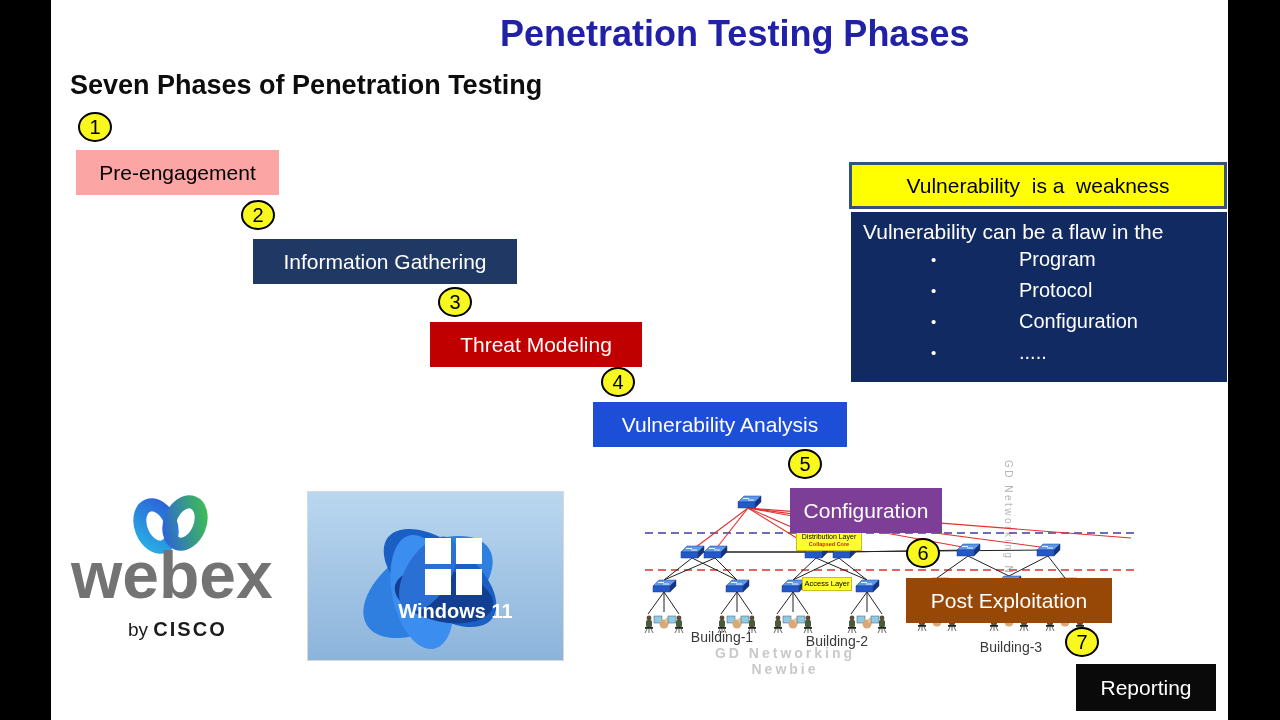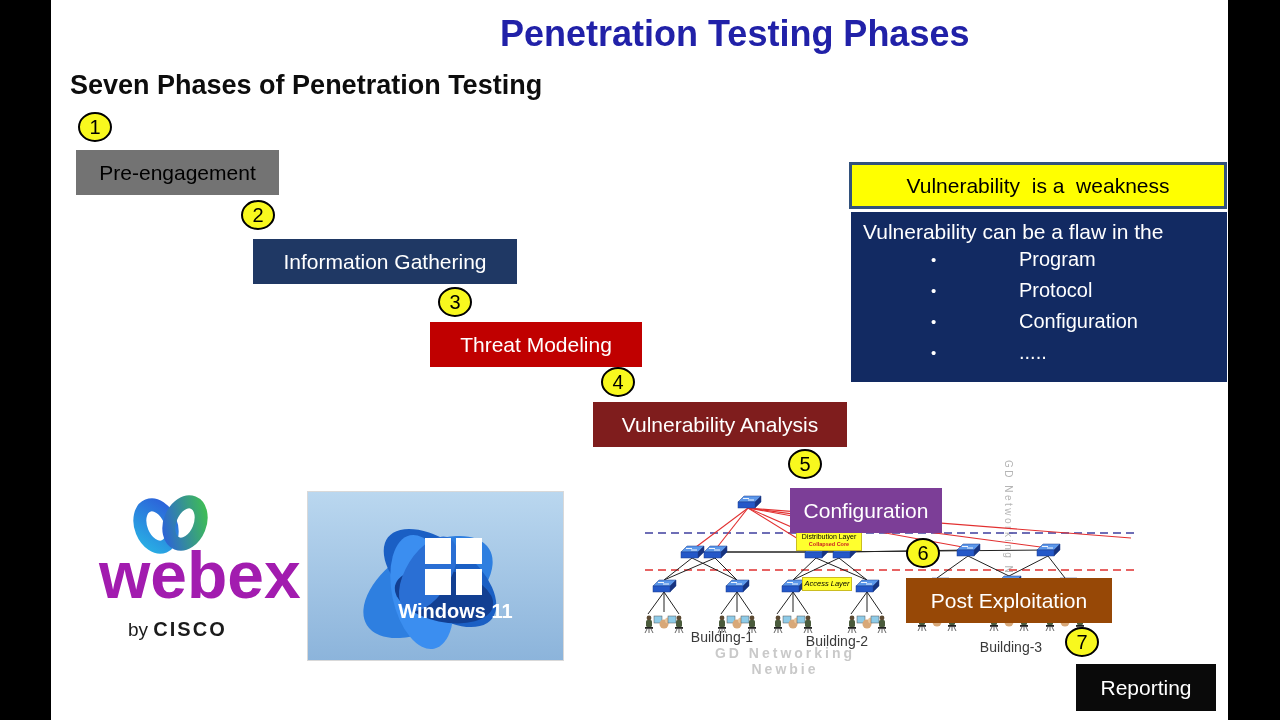--- a/index.html
+++ b/index.html
@@ -41,35 +41,35 @@
   .vul-body { position:absolute; left:800px; top:212px; width:376px; height:170px;
               color:#fff; z-index:4; }
   .vul-intro { padding:8px 0 0 12px; font-size:21px; }
   .vul-row { display:flex; align-items:center; height:31px; padding-left:80px; }
   .vul-dot { width:88px; font-size:15px; }
   .vul-txt { font-size:20px; }
 
   .webex { position:absolute; left:20px; top:480px; width:260px; height:180px; z-index:2; }
   .webex-mark { position:absolute; left:57px; top:6px; }
   .webex-word { position:absolute; left:0px; top:57px; font-size:66px; font-weight:bold;
-                color:#a21caf; letter-spacing:0px;margin-left:28px; }
+                color:#737373; letter-spacing:0px; }
   .webex-by { position:absolute; left:57px; top:138px; font-size:19px; color:#1b1b1b; }
   .webex-by b { font-size:20px; letter-spacing:2px; }
 
   .win { position:absolute; left:257px; top:492px; width:255px; height:168px; z-index:2;
          outline:1px solid #d9d9d9; }
   .win-caption { position:absolute; left:40px; top:108px; width:215px; text-align:center;
                  font-size:20px; font-weight:bold; color:#fff; }
 
   .net { position:absolute; left:575px; top:488px; width:520px; height:180px; z-index:1; }
   .net-label { position:absolute; background:#ffff2e; border:1px solid #cbbd20;
                text-align:center; color:#000; line-height:1.15; }
   .dist-label { left:170px; top:42px; width:66px; height:21px; font-size:7px; padding-top:2px; }
   .dist-label .cc { font-size:5.5px; color:#c22; font-weight:bold; }
-  .access-label { left:176px; top:89px; width:50px; height:14px; font-size:7.5px; padding-top:2px;font-style:italic; }
+  .access-label { left:176px; top:89px; width:50px; height:14px; font-size:7.5px; padding-top:2px; }
   .bldg { position:absolute; width:80px; text-align:center; font-size:14px; color:#3a3a3a; }
   .bldg1 { left:56px;  top:141px; }
   .bldg2 { left:171px; top:145px; }
   .bldg3 { left:345px; top:151px; }
   .net-wm { position:absolute; left:54px; top:157px; width:210px; text-align:center;
             font-size:14px; font-weight:bold; letter-spacing:3px; color:#c9c9c9; }
   .vert-wm { position:absolute; left:963px; top:460px; width:190px; font-size:10px;
              letter-spacing:2.5px; color:#b5b5b5; transform:rotate(90deg);
              transform-origin:0 0; z-index:0; }
 </style>
@@ -261,24 +261,24 @@
       <div class="vul-row">
         <span class="vul-dot">•</span>
         <span class="vul-txt">Configuration</span>
       </div>
       <div class="vul-row">
         <span class="vul-dot">•</span>
         <span class="vul-txt">.....</span>
       </div>
     </div>
 
-    <div class="phase-box p1" style="background: #737373; color: rgb(0, 0, 0);">Pre-engagement</div>
+    <div class="phase-box p1" style="background: #fca5a5; color: rgb(0, 0, 0);">Pre-engagement</div>
     <div class="phase-box p2" style="background: rgb(31, 56, 100); color: rgb(255, 255, 255);">Information Gathering</div>
     <div class="phase-box p3" style="background: rgb(192, 0, 0); color: rgb(255, 255, 255);">Threat Modeling</div>
-    <div class="phase-box p4" style="background: #7f1d1d; color: rgb(255, 255, 255);">Vulnerability Analysis</div>
+    <div class="phase-box p4" style="background: #1d4ed8; color: rgb(255, 255, 255);">Vulnerability Analysis</div>
     <div class="phase-box p5" style="background: rgb(124, 62, 151); color: rgb(255, 255, 255);">Configuration</div>
     <div class="phase-box p6" style="background: rgb(151, 72, 6); color: rgb(255, 255, 255);">Post Exploitation</div>
     <div class="phase-box p7" style="background: rgb(10, 10, 10); color: rgb(255, 255, 255);">Reporting</div>
 
     <div class="badge b1" style="background: rgb(248, 248, 30);">1</div>
     <div class="badge b2" style="background: rgb(248, 248, 30);">2</div>
     <div class="badge b3" style="background: rgb(248, 248, 30);">3</div>
     <div class="badge b4" style="background: rgb(248, 248, 30);">4</div>
     <div class="badge b5" style="background: rgb(248, 248, 30);">5</div>
     <div class="badge b6" style="background: rgb(248, 248, 30);">6</div>

